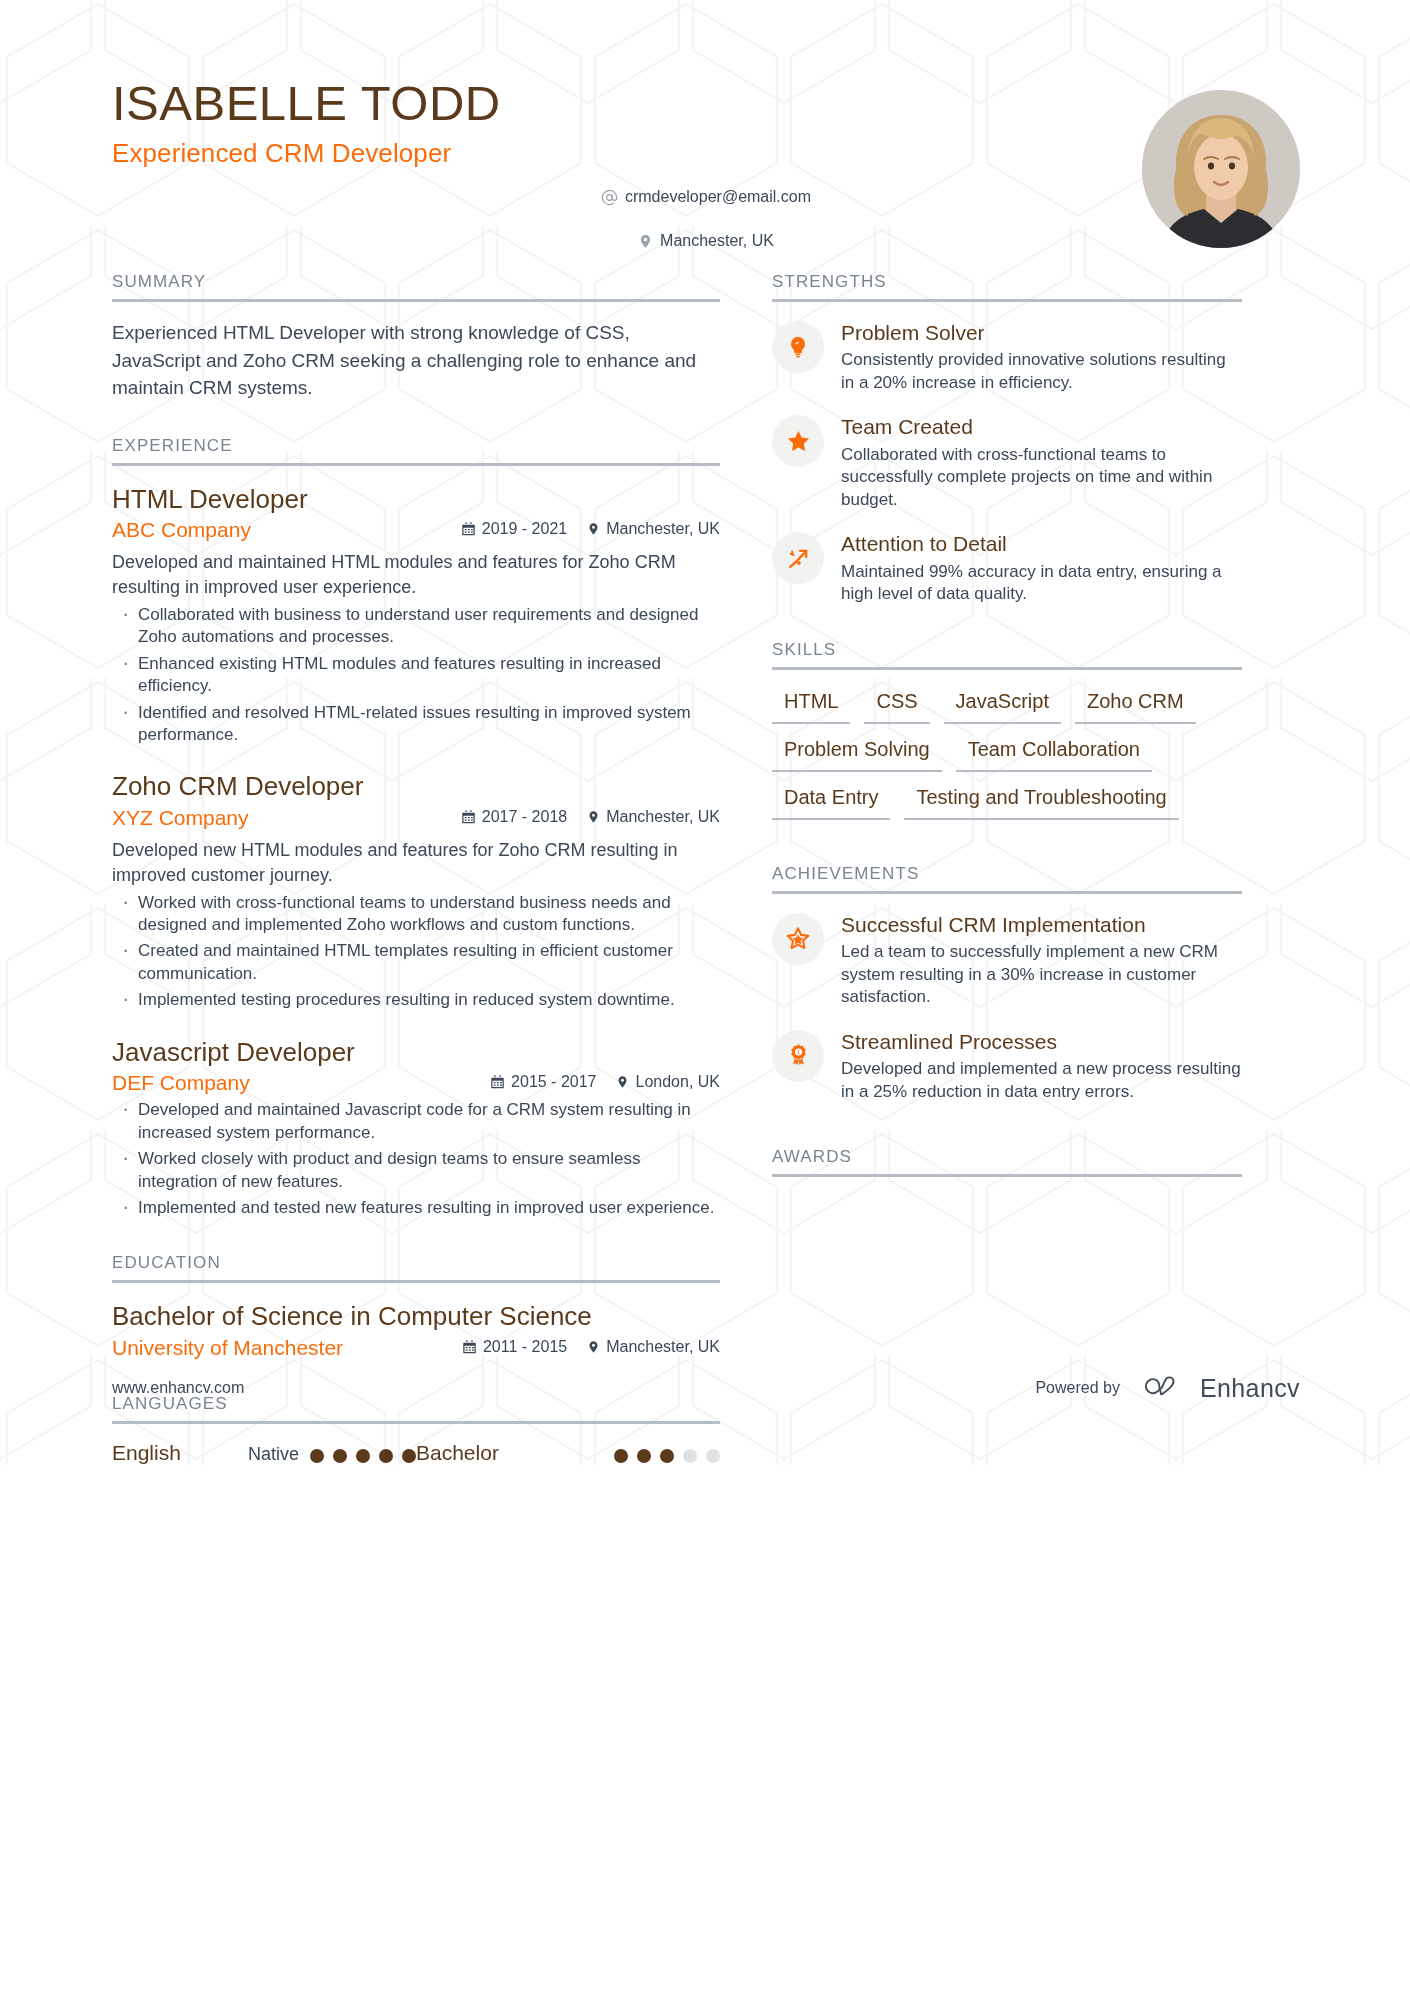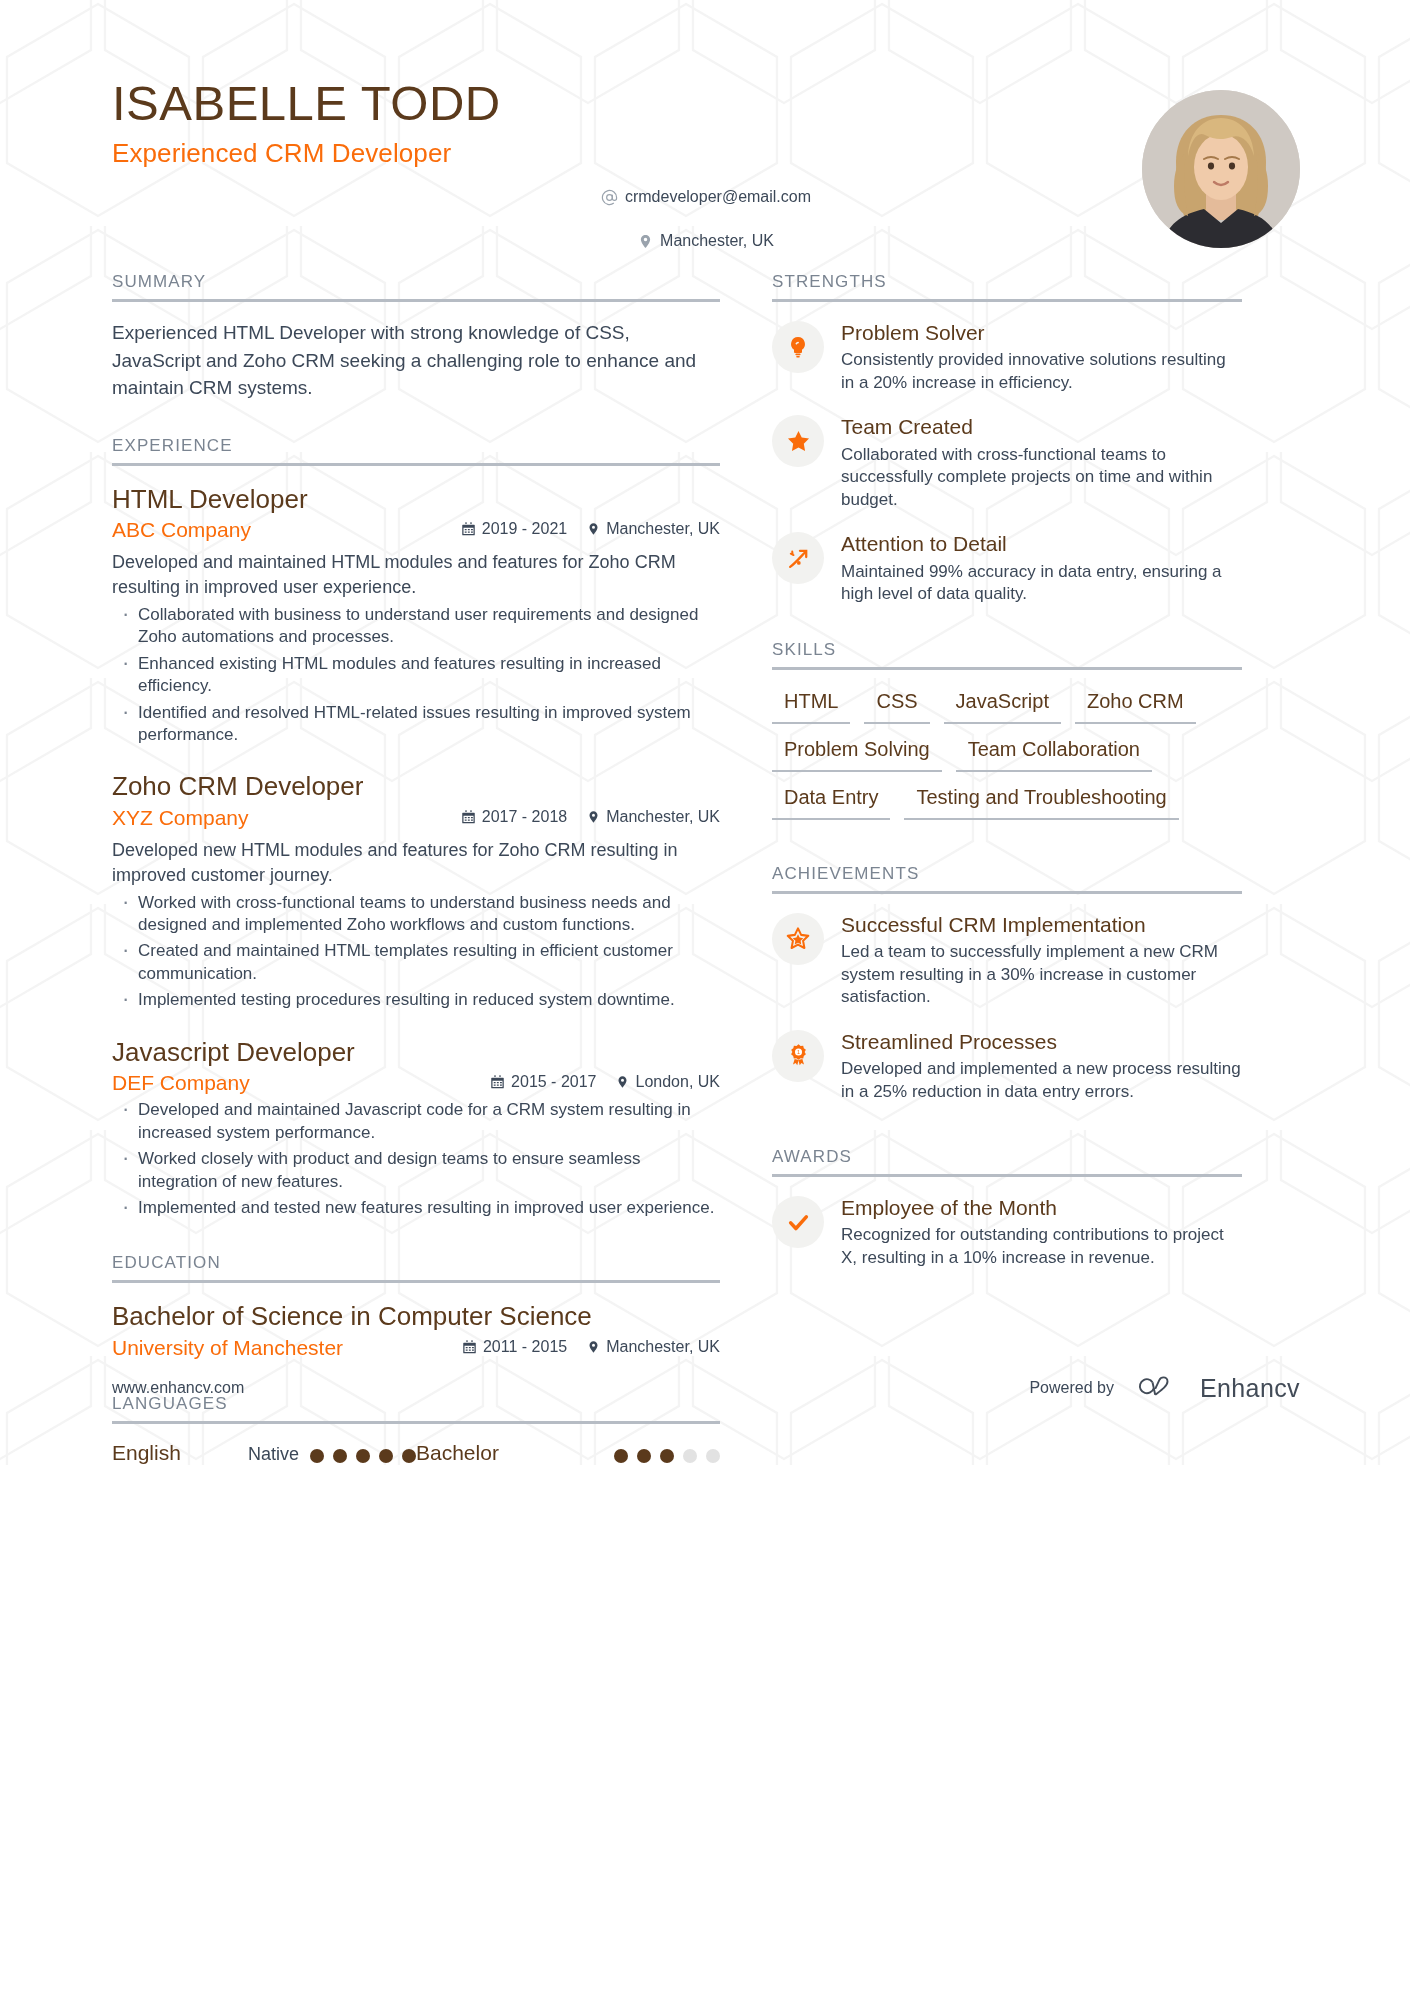--- a/index.html
+++ b/index.html
@@ -227,21 +227,21 @@
     align-items: center;
     justify-content: space-between;
     z-index: 3;
     margin-top: 28px;
   }
   .footer-url { font-size: 16px; color: #3c4858; }
   .powered {
     display: flex; align-items: center; gap: 14px;
     font-size: 16px; color: #3c4858;
   }
-  .enhancv-logo { display: flex; align-items: center; gap: 18px; }
+  .enhancv-logo { display: flex; align-items: center; gap: 12px; }
   .enhancv-word { font-size: 25px; color: #424b57; letter-spacing: 0.4px; }
 </style>
 </head>
 <body>
 
 <div class="page">
 
   <svg class="hex-bg" width="1410" height="1995" viewBox="0 0 1410 1995" aria-hidden="true">
     <defs>
       <pattern id="hexpat" width="196" height="226" patternUnits="userSpaceOnUse">
@@ -594,33 +594,20 @@
                 <div class="rdesc">Developed and implemented a new process resulting in a 25% reduction in data entry errors.</div>
               </div>
             </div>
 
           </div>
         </div>
 
         <div class="sec" style="margin-top:44px">
           <div class="sec-title">AWARDS</div>
           <div class="sec-rule"></div>
-          <div class="sec-body" style="padding-top:4px">
-            <div class="rblock">
-              <div class="ricon">
-                <svg width="25" height="25" viewBox="0 0 24 24" fill="none" stroke="#fa6c0a" stroke-width="3.4" stroke-linecap="round" stroke-linejoin="round">
-                  <path d="M4.5 12.4l5 5.4L19.5 6.6"></path>
-                </svg>
-              </div>
-              <div class="rtext">
-                <div class="rtitle">Employee of the Month</div>
-                <div class="rdesc">Recognized for outstanding contributions to project X, resulting in a 10% increase in revenue.</div>
-              </div>
-            </div>
-          </div>
         </div>
 
       </div>
     </div>
   </div>
 
   <div class="footer">
     <div class="footer-url">www.enhancv.com</div>
     <div class="powered">
       <span>Powered by</span>

